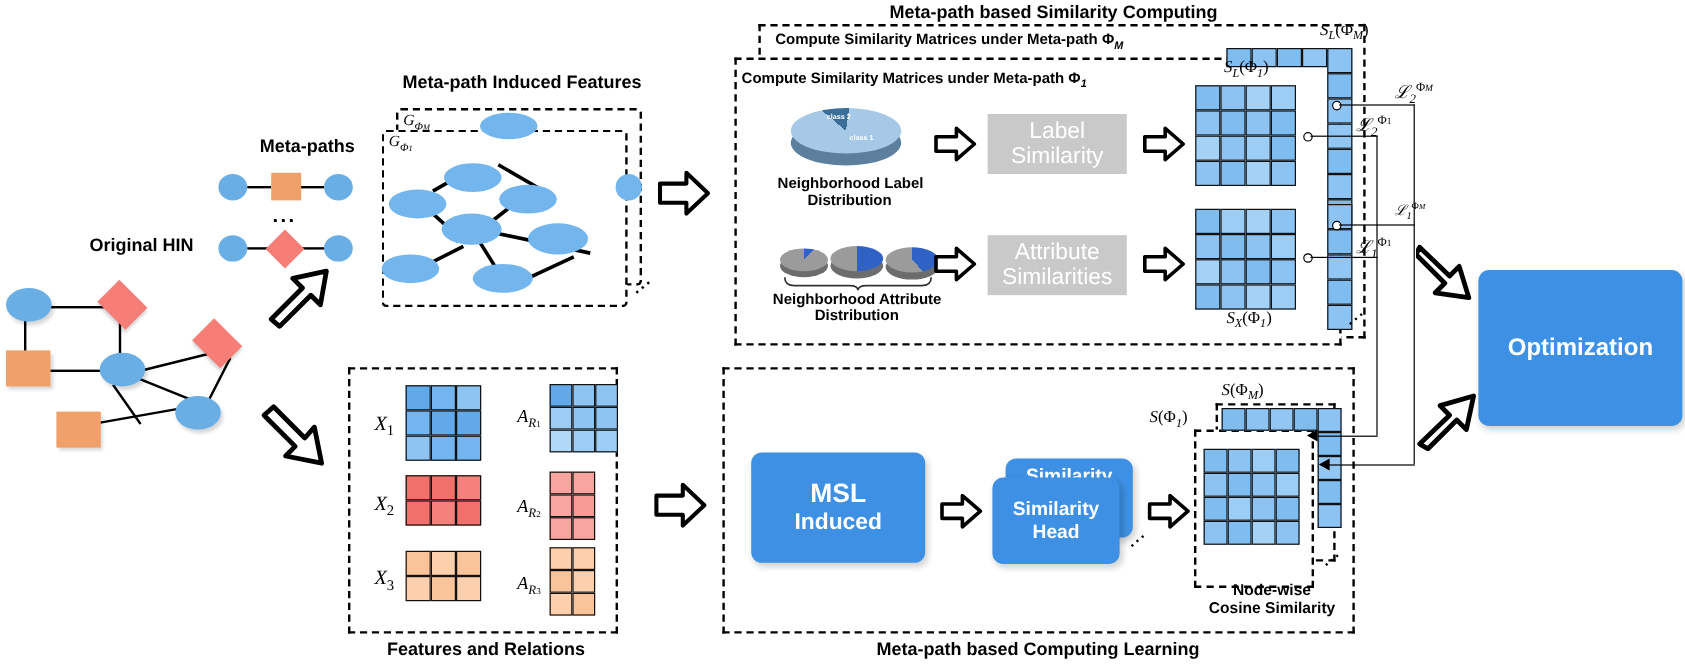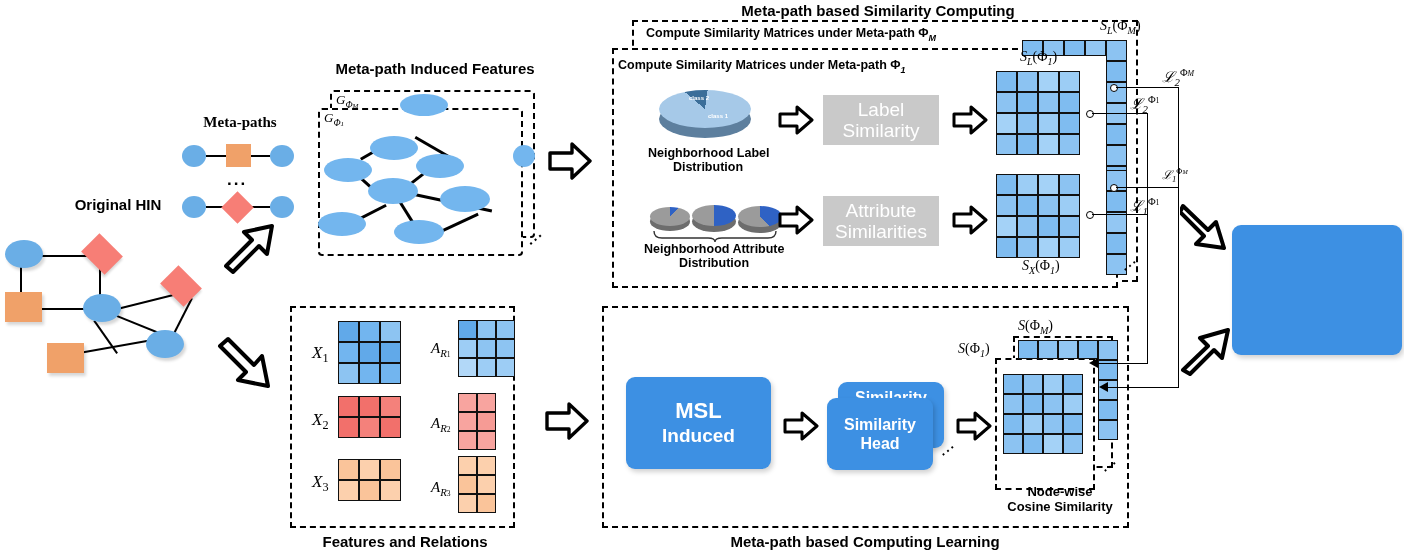--- a/index.html
+++ b/index.html
@@ -59,21 +59,21 @@
 </div>
 
 <svg class="abs" style="left:222px;top:222px;" width="58" height="52" viewBox="0 0 58 52">
   <path d="M4 44 L30 18 L22 10 L50 4 L45 32 L37 24 L11 50 Z" fill="#fff" stroke="#000" stroke-width="4" stroke-linejoin="round"></path>
 </svg>
 
 <svg class="abs" style="left:216px;top:336px;" width="62" height="56" viewBox="0 0 62 56">
   <path d="M4 10 L30 36 L22 44 L52 50 L46 20 L38 29 L12 3 Z" fill="#fff" stroke="#000" stroke-width="4" stroke-linejoin="round"></path>
 </svg>
 
-<div class="abs ttl" style="left:180px;top:114px;width:120px;font-family:Liberation Serif, serif;">Meta-paths</div>
+<div class="abs ttl" style="left:196px;top:114px;width:120px;">Meta-paths</div>
 <div class="abs" style="left:180px;top:142px;width:116px;height:28px;">
   <div class="abs hline" style="left:26px;top:13px;width:20px;height:2px;"></div>
   <div class="abs hline" style="left:70px;top:13px;width:20px;height:2px;"></div>
   <div class="abs hin-circ" style="left:2px;top:3px;width:24px;height:22px;border-radius:50%;box-shadow:none;"></div>
   <div class="abs hin-sq" style="left:46px;top:2px;width:25px;height:23px;box-shadow:none;"></div>
   <div class="abs hin-circ" style="left:90px;top:3px;width:24px;height:22px;border-radius:50%;box-shadow:none;"></div>
 </div>
 <div class="abs dots" style="left:227px;top:170px;">...</div>
 <div class="abs" style="left:180px;top:193px;width:116px;height:28px;">
   <div class="abs hline" style="left:26px;top:13px;width:20px;height:2px;"></div>
@@ -464,14 +464,15 @@
 
 <svg class="abs" style="left:1180px;top:200px;" width="56" height="52" viewBox="0 0 56 52">
   <path d="M3 6 L28 30 L36 22 L44 48 L16 44 L24 36 L0 12 Z" fill="#fff" stroke="#000" stroke-width="4" stroke-linejoin="round"></path>
 </svg>
 <svg class="abs" style="left:1180px;top:324px;" width="56" height="52" viewBox="0 0 56 52">
   <path d="M3 46 L28 22 L20 14 L48 6 L42 34 L34 26 L10 50 Z" fill="#fff" stroke="#000" stroke-width="4" stroke-linejoin="round"></path>
 </svg>
 
 <div class="abs bluebox" style="left:1232px;top:225px;width:170px;height:130px;font-size:20px;">
   <div>
+    <div>Optimization</div>
   </div>
 </div>
 
 </body></html>

